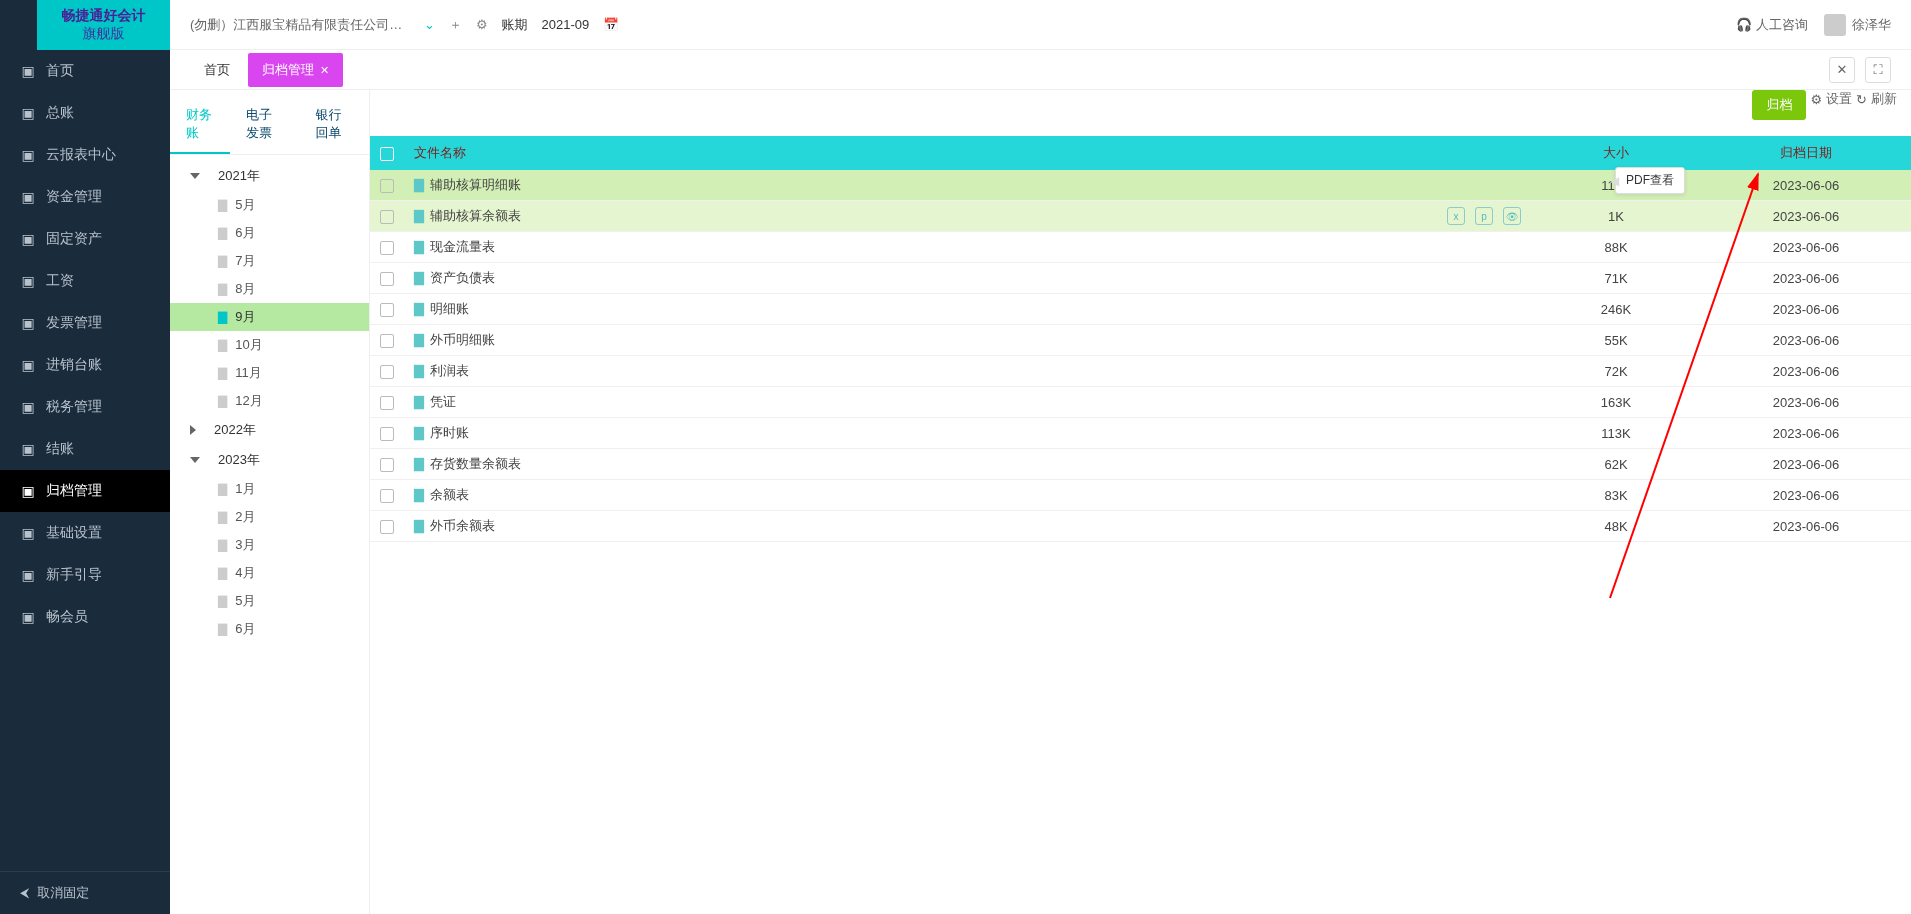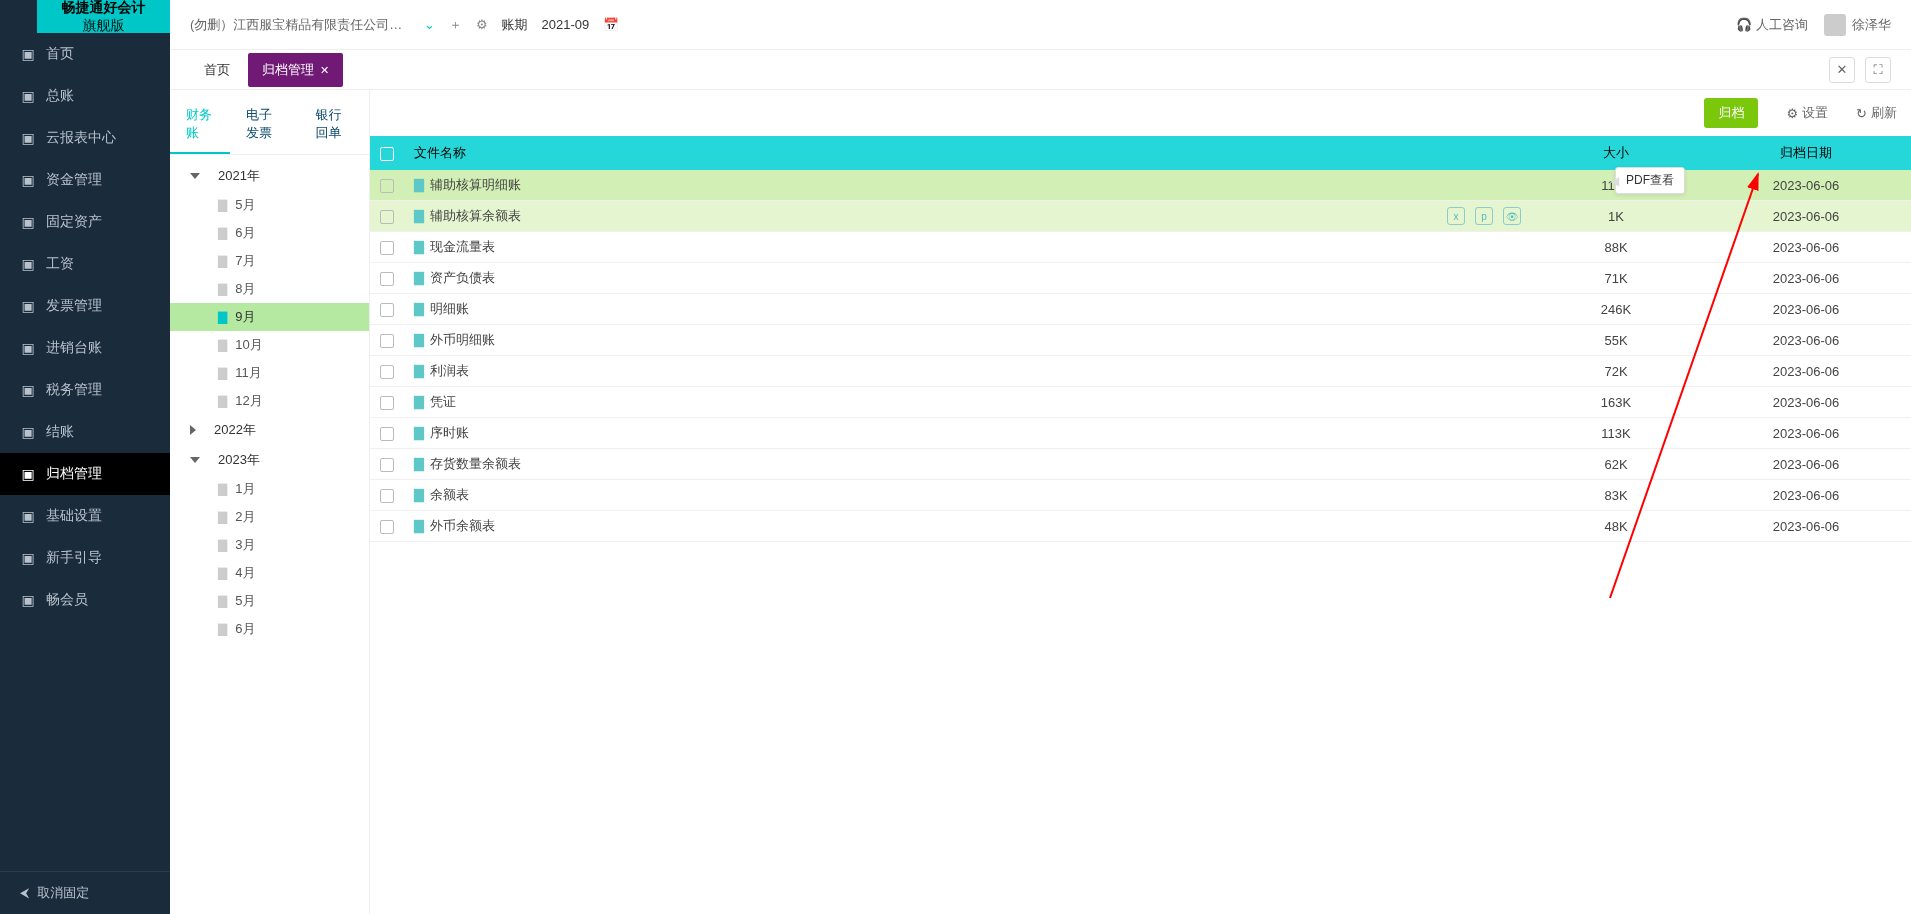--- a/index.html
+++ b/index.html
@@ -1,65 +1,65 @@
 <!DOCTYPE html>
 <html><head>
 <meta charset="utf-8">
 <style>
   * { box-sizing: border-box; margin: 0; padding: 0; }
   body { font-family: "Microsoft YaHei", Arial, sans-serif; font-size: 13px; color: #333; background: #fff; overflow: hidden; }
   .app { display: flex; height: 914px; width: 1911px; }
   
   .sidebar { width: 170px; background: #1a2b3c; color: #b8c2cc; display: flex; flex-direction: column; }
-  .logo { height: 33px; background: #00c7c7; color: #000000; display: flex; flex-direction: column; align-items: center; justify-content: center; font-size: 14px; font-weight: bold; margin-left: 37px; }
+  .logo { height: 50px; background: #00c7c7; color: #4c1d95; display: flex; flex-direction: column; align-items: center; justify-content: center; font-size: 14px; font-weight: bold; margin-left: 37px; }
   .logo-sub { font-size: 14px; font-weight: normal; opacity: .9; }
   .nav { flex: 1; overflow: auto; }
   .nav-item { display: flex; align-items: center; gap: 10px; padding: 12px 20px; cursor: pointer; font-size: 14px; }
   .nav-item.active { background: #000; color: #fff; }
   .nav-item .icon { width: 16px; height: 16px; display: inline-flex; align-items: center; justify-content: center; }
   .sidebar-footer { padding: 12px 20px; border-top: 1px solid #2a3d50; font-size: 13px; cursor: pointer; display:flex; align-items:center; gap:8px;}
   
   .main { flex: 1; display: flex; flex-direction: column; }
   .topbar { height: 50px; display: flex; align-items: center; padding: 0 20px; border-bottom: 1px solid #eee; gap: 14px; }
   .topbar .company { color: #666; max-width: 220px; white-space: nowrap; overflow: hidden; text-overflow: ellipsis; }
   .topbar .chev { color: #00c7c7; }
   .topbar .plus, .topbar .gear { color: #888; cursor:pointer; }
   .topbar .period-lbl { color: #333; }
   .topbar .period-val { color: #333; }
   .topbar .cal { color: #00c7c7; }
   .topbar-right { margin-left: auto; display: flex; align-items: center; gap: 16px; color: #666; }
   .avatar { width: 22px; height: 22px; background: #ccc; border-radius: 3px; display:inline-block; }
   
   .tabs { height: 40px; display: flex; align-items: center; padding: 0 20px; border-bottom: 1px solid #eee; gap: 4px; }
   .tab { padding: 8px 14px; cursor: pointer; color: #333; }
-  .tab.active { background: #701a75; color: #fff; border-radius: 2px; }
+  .tab.active { background: #d946ef; color: #fff; border-radius: 2px; }
   .tab .close { margin-left: 6px; font-size: 11px; }
   .tabs-right { margin-left: auto; display:flex; gap:10px; }
   .sqbtn { width: 26px; height:26px; border:1px solid #ddd; border-radius:3px; display:flex; align-items:center;justify-content:center; cursor:pointer; color:#666;}
   
   .content { flex: 1; display: flex; }
   .tree-col { width: 200px; border-right: 1px solid #eee; padding-top: 6px; }
   .subtabs { display: flex; border-bottom: 1px solid #eee; }
   .subtab { padding: 10px 16px; cursor:pointer; color:#0c4a6e; }
   .subtab.active { color: #00c7c7; border-bottom: 2px solid #00c7c7; }
   .tree { padding: 6px 0; font-size: 13px; }
   .tree-year { padding: 6px 20px; cursor:pointer; display:flex; align-items:center; gap:18px; }
   .tree-month { padding: 5px 20px 5px 48px; cursor:pointer; color:#555; display:flex; align-items:center; gap:8px;}
   .tree-month.active { background: #b5e8a0; color:#333; }
   .tree-month .foldicon { color:#ccc; font-size:12px;}
   .tree-month.active .foldicon { color:#00c7c7;}
   .caret { display:inline-block; width:0;height:0; border-left:5px solid transparent;border-right:5px solid transparent;border-top:6px solid #666;}
   .caret.right { border-top:5px solid transparent;border-bottom:5px solid transparent;border-left:6px solid #666; border-right:none;}
   
   .table-area { flex:1; display:flex; flex-direction:column; }
-  .toolbar { height: 46px; display:flex; align-items:center; justify-content:flex-end; gap:28px; padding: 0 14px; }
+  .toolbar { height: 46px; display:flex; align-items:flex-start; justify-content:flex-end; gap:4px; padding: 0 14px; }
   .btn-primary { background:#7ac70c; color:#fff; border:none; padding:6px 14px; border-radius:3px; cursor:pointer; font-size:13px;}
   .tool-link { color:#666; cursor:pointer; display:flex; align-items:center; gap:4px;}
   .table { width:100%; border-collapse: collapse; }
-  .table thead th { background:#26d7d9; color:#000000; font-weight:normal; padding:8px 10px; text-align:left; font-size:13px;}
+  .table thead th { background:#26d7d9; color:#7f1d1d; font-weight:normal; padding:8px 10px; text-align:left; font-size:13px;}
   .table thead th.center { text-align:center;}
   .table td { padding:6px 10px; border-bottom:1px solid #f0f0f0; font-size:13px; color:#444;margin-top:21px;}
   .table td.center { text-align:center;}
   .table tr.sel { background:#d2efb5;}
   .table tr.hover { background:#e4f5cf;}
   .chk { width:14px;height:14px; border:1px solid #bbb; border-radius:2px; display:inline-block; vertical-align:middle;}
   .fileicon { color:#5ec7c7; margin-right:6px;}
   .row-actions { display:inline-flex; gap:10px; color:#8aa; }
   .row-actions .act { cursor:pointer; width:18px; height:18px; border:1px solid #8cc; border-radius:3px; display:flex;align-items:center;justify-content:center; font-size:10px; color:#5bb;}
   .tooltip { position:absolute; background:#fff; border:1px solid #ddd; padding:4px 10px; font-size:12px; color:#333; border-radius:3px; box-shadow:0 1px 4px rgba(0,0,0,.1);}

